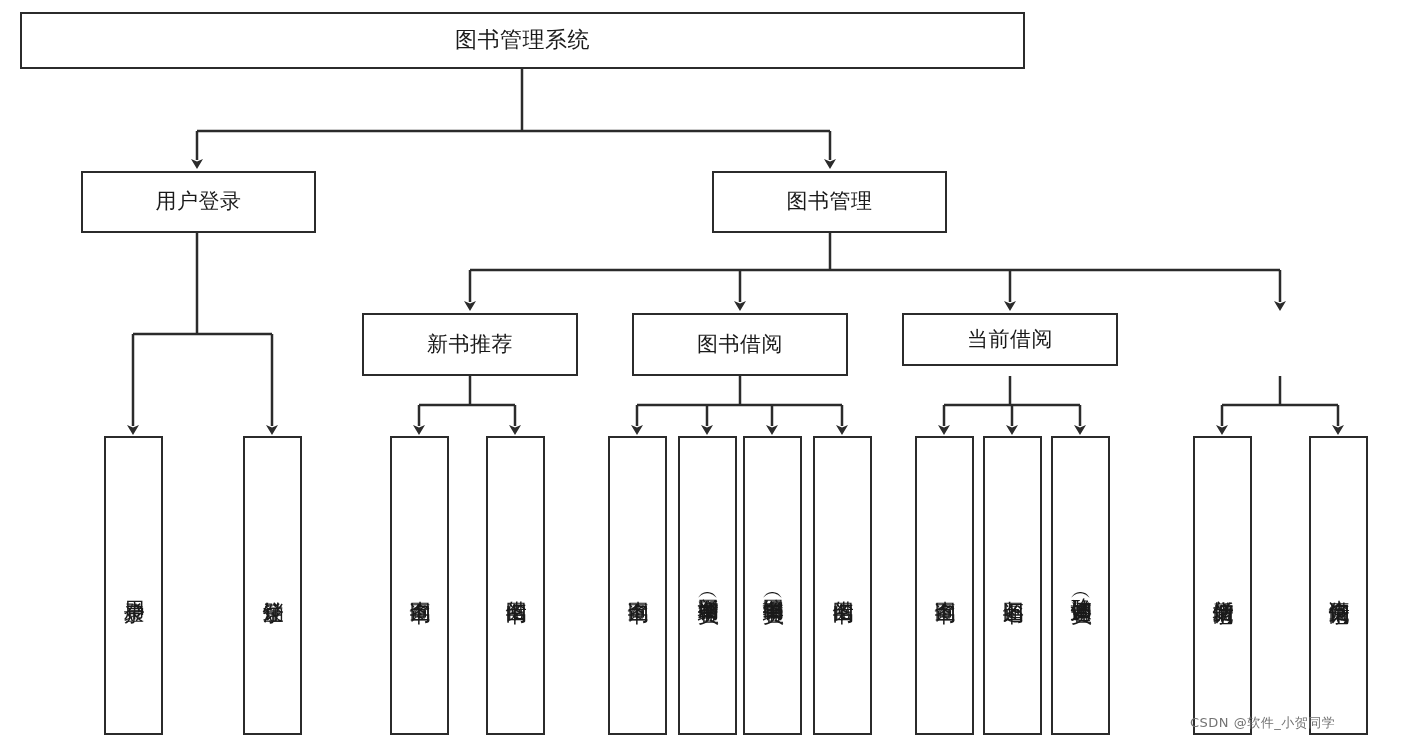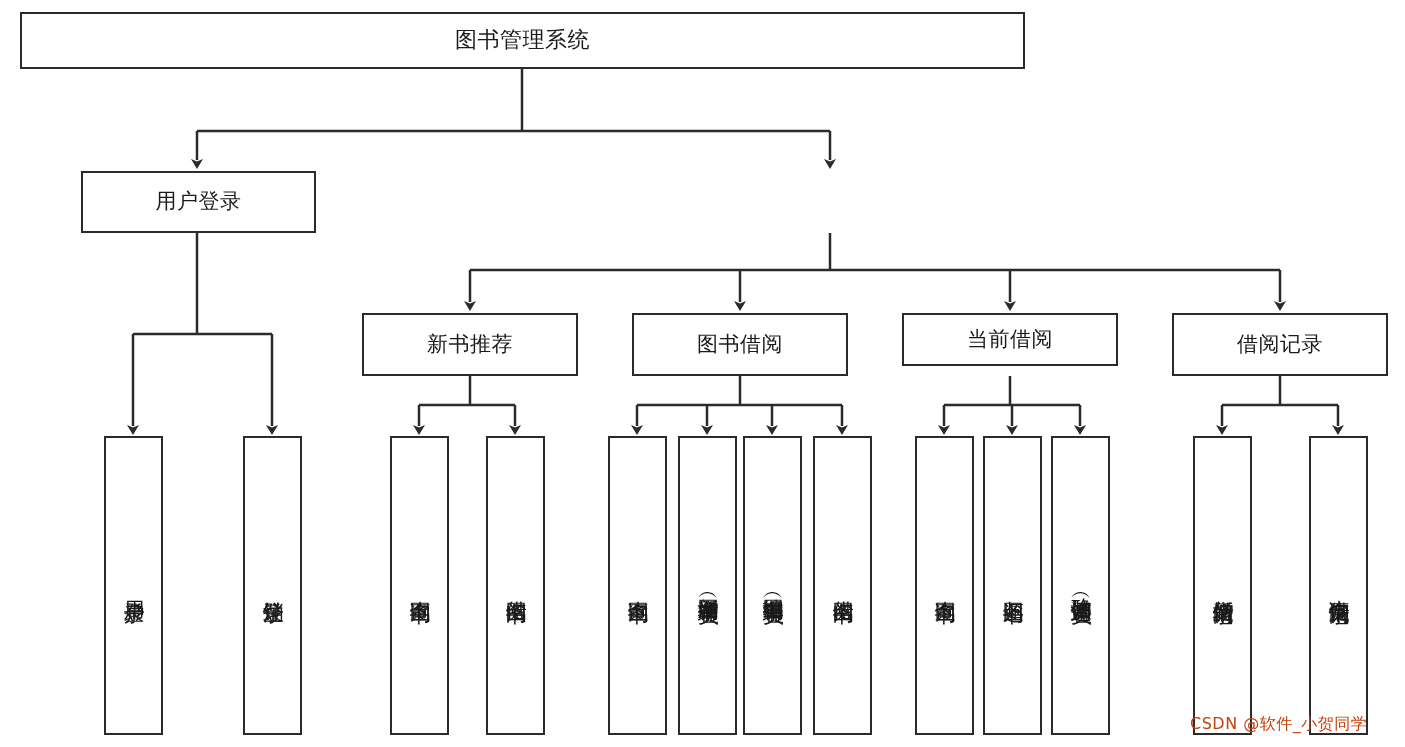--- a/index.html
+++ b/index.html
@@ -56,22 +56,22 @@
     text-align: center;
     padding: 4px 0;
   }
   .node-v .vlabel {
     writing-mode: vertical-rl;
     text-orientation: upright;
     display: block;
   }
   .watermark {
     position: absolute;
-    font-size: 16px;
-    color: #c2410c;
+    font-size: 13px;
+    color: #737373;
     white-space: nowrap;
     letter-spacing: 0.5px;
     pointer-events: none;
   }
 </style>
 </head>
 <body>
 
 <div id="diagram-root">
 
@@ -121,25 +121,25 @@
       <path d="M1280,376 L1280,405"></path>
       <path d="M1222,405 L1338,405"></path>
       <path d="M1222,405 L1222,426" marker-end="url(#arrow)"></path>
       <path d="M1338,405 L1338,426" marker-end="url(#arrow)"></path>
     </g>
   </svg>
 
   <div class="node node-h node-root" style="left:20px; top:12px; width:1005px; height:57px;">图书管理系统</div>
 
   <div class="node node-h" style="left:81px; top:171px; width:235px; height:62px;">用户登录</div>
+  <div class="node node-h" style="left:712px; top:171px; width:235px; height:62px;">图书管理</div>
 
   <div class="node node-h" style="left:362px; top:313px; width:216px; height:63px;">新书推荐</div>
   <div class="node node-h" style="left:632px; top:313px; width:216px; height:63px;text-align:center;">图书借阅</div>
   <div class="node node-h" style="left:902px; top:313px; width:216px; height:53px;">当前借阅</div>
-  <div class="node node-h" style="left:1172px; top:313px; width:216px; height:63px;">借阅记录</div>
 
   <div class="node node-v" style="left:104px; top:436px; width:59px; height:299px;">
     <span class="vlabel">用户登录</span>
   </div>
   <div class="node node-v" style="left:243px; top:436px; width:59px; height:299px;">
     <span class="vlabel">注销登录</span>
   </div>
 
   <div class="node node-v" style="left:390px; top:436px; width:59px; height:299px;">
     <span class="vlabel">查询图书</span>

